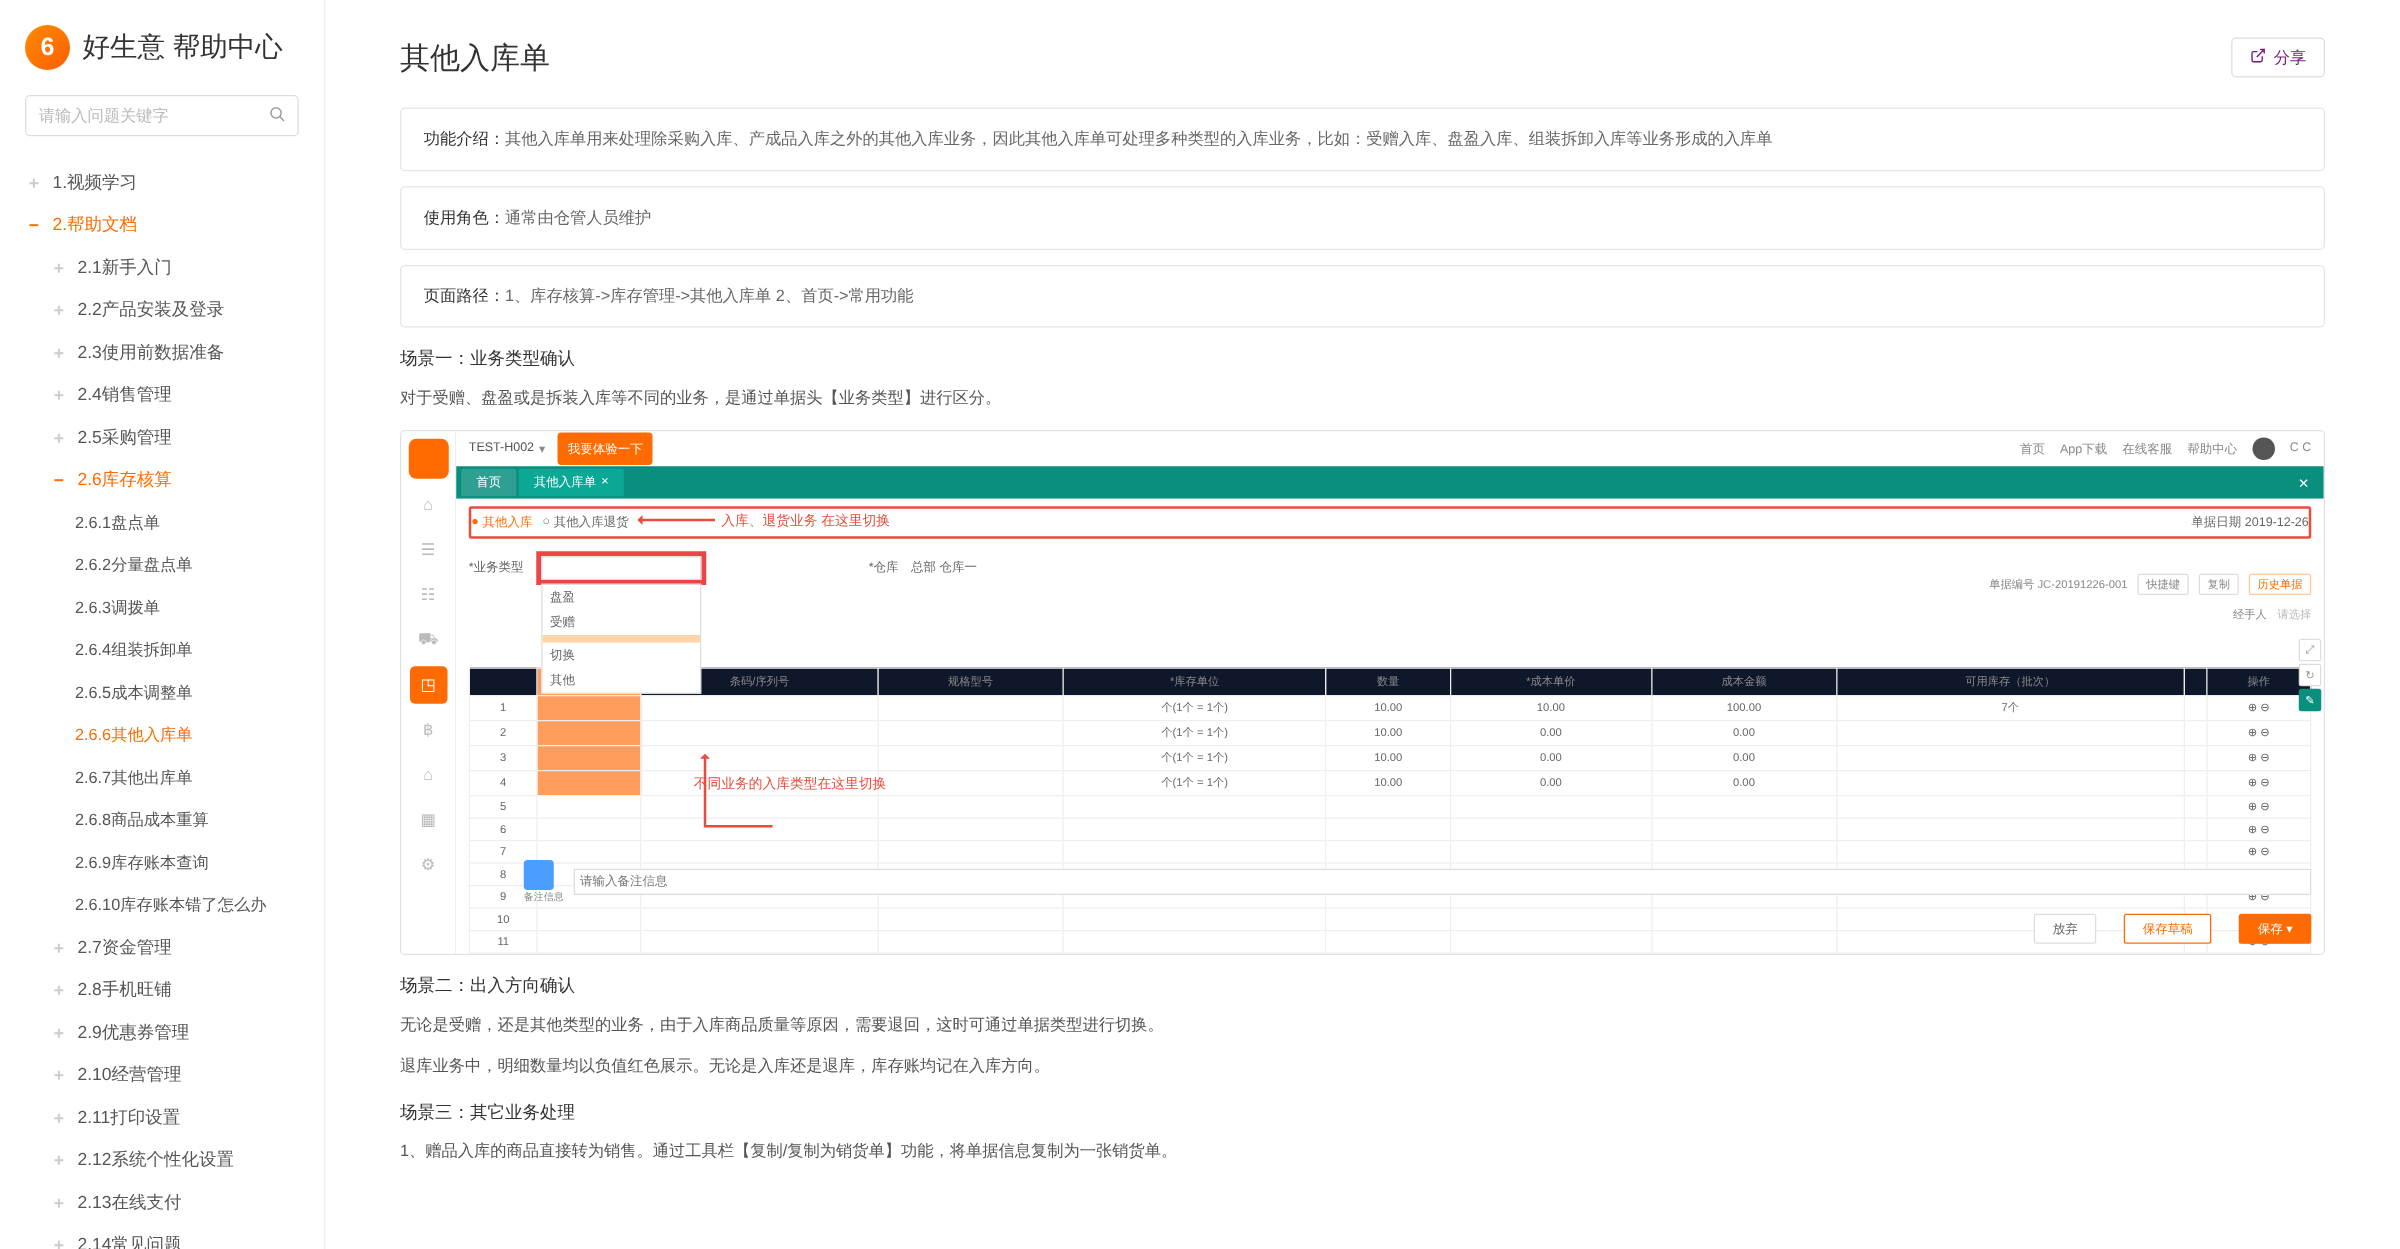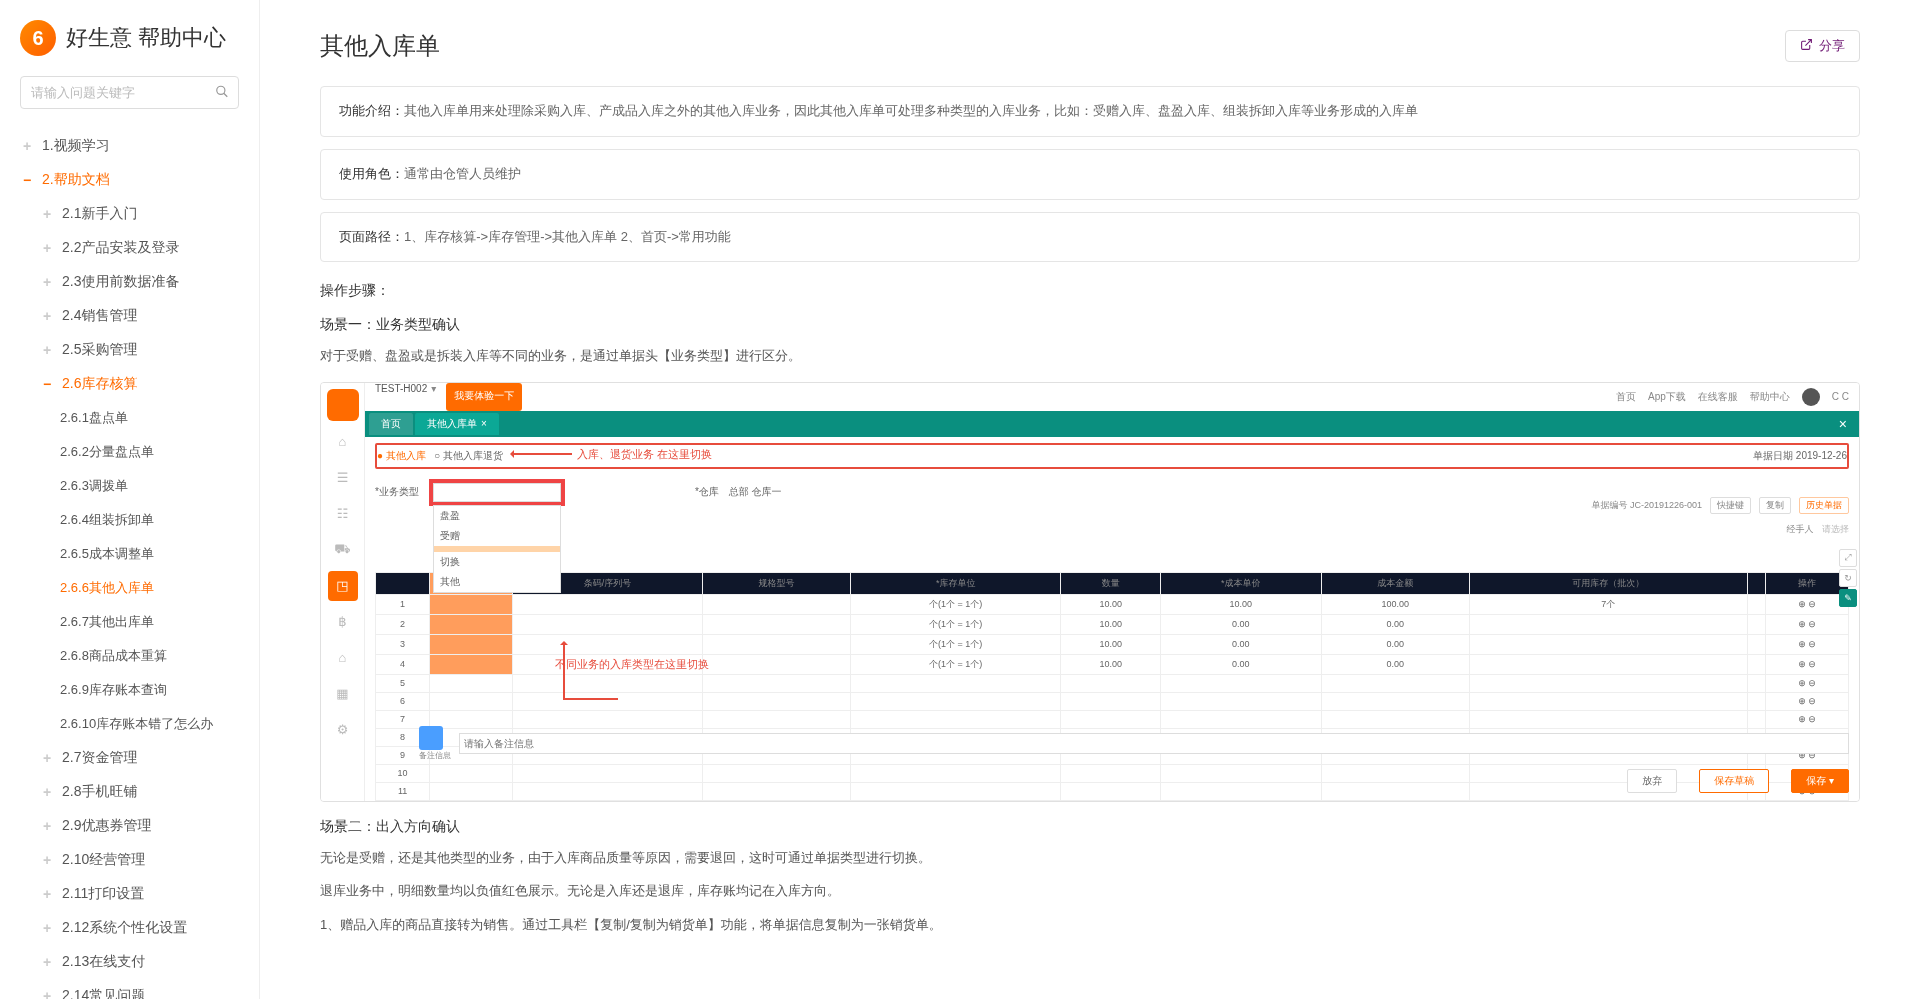--- a/index.html
+++ b/index.html
@@ -30,21 +30,21 @@
 .info-box{border:1px solid #e5e5e5;border-radius:4px;padding:14px 18px;margin-bottom:12px;font-size:13px;color:#666;line-height:1.6}
 .info-label{color:#333}
 .section-title{font-size:14px;color:#333;margin:20px 0 14px 0}
 .scene-title{font-size:14px;color:#333;font-weight:500;margin:16px 0 10px 0}
 .body-text{font-size:13px;color:#555;line-height:1.8;margin-bottom:10px}
 .screenshot{border:1px solid #e0e0e0;border-radius:4px;background:#fafafa;margin:14px 0;position:relative;height:420px;overflow:hidden}
 .ss-leftbar{position:absolute;left:0;top:0;bottom:0;width:44px;background:#fff;border-right:1px solid #eee}
 .ss-leftbar-logo{width:32px;height:32px;margin:6px auto;background:#ff6b00;border-radius:6px}
 .ss-leftbar-item{width:30px;height:30px;margin:6px auto;border-radius:4px;display:flex;align-items:center;justify-content:center;color:#bbb;font-size:13px}
 .ss-leftbar-item.active{background:#ff6b00;color:#fff}
-.ss-topbar{position:absolute;left:44px;right:0;top:0;height:28px;background:#fff;display:flex;padding:0 10px;font-size:10px;color:#888}
+.ss-topbar{position:absolute;left:44px;right:0;top:0;height:28px;background:#fff;display:flex;align-items:center;padding:0 10px;font-size:10px;color:#888}
 .ss-topbar-label{font-weight:500;color:#555}
 .ss-topbar-tag{background:#ff6b00;color:#fff;padding:6px 8px;border-radius:3px;margin-left:10px;font-size:10px}
 .ss-topbar-right{margin-left:auto;display:flex;gap:12px;align-items:center}
 .ss-avatar{width:18px;height:18px;border-radius:50%;background:#555}
 .ss-tabs{position:absolute;left:44px;right:0;top:28px;height:26px;background:#0a8f7f;display:flex;align-items:center;padding:0 4px}
 .ss-tab{padding:4px 12px;font-size:10px;color:#fff;background:rgba(255,255,255,0.15);border-radius:2px 2px 0 0;margin-right:2px;display:flex;align-items:center;gap:4px}
 .ss-tab.active{background:#0ca896}
 .ss-tab-close{cursor:pointer}
 .ss-tabs-close{margin-left:auto;color:#fff;padding:0 8px;cursor:pointer}
 .ss-body{position:absolute;left:44px;right:0;top:54px;bottom:0;background:#fff;padding:6px 10px}
@@ -218,21 +218,20 @@
     <div class="info-box">
       <span class="info-label">功能介绍：</span><span>其他入库单用来处理除采购入库、产成品入库之外的其他入库业务，因此其他入库单可处理多种类型的入库业务，比如：受赠入库、盘盈入库、组装拆卸入库等业务形成的入库单</span>
     </div>
     <div class="info-box">
       <span class="info-label">使用角色：</span><span>通常由仓管人员维护</span>
     </div>
     <div class="info-box">
       <span class="info-label">页面路径：</span><span>1、库存核算-&gt;库存管理-&gt;其他入库单 2、首页-&gt;常用功能</span>
     </div>
 
-    <div class="section-title">操作步骤：</div>
     <div class="scene-title">场景一：业务类型确认</div>
     <div class="body-text">对于受赠、盘盈或是拆装入库等不同的业务，是通过单据头【业务类型】进行区分。</div>
 
     <div class="screenshot">
       <div class="ss-leftbar">
         <div class="ss-leftbar-logo"></div>
         <div class="ss-leftbar-item">⌂</div>
         <div class="ss-leftbar-item">☰</div>
         <div class="ss-leftbar-item">☷</div>
         <div class="ss-leftbar-item">⛟</div>
@@ -489,15 +488,16 @@
           <button class="ss-action-btn">放弃</button>
           <button class="ss-action-btn orange-outline">保存草稿</button>
           <button class="ss-action-btn orange">保存 ▾</button>
         </div>
       </div>
     </div>
 
     <div class="scene-title">场景二：出入方向确认</div>
     <div class="body-text">无论是受赠，还是其他类型的业务，由于入库商品质量等原因，需要退回，这时可通过单据类型进行切换。</div>
     <div class="body-text">退库业务中，明细数量均以负值红色展示。无论是入库还是退库，库存账均记在入库方向。</div>
+    <div class="scene-title">场景三：其它业务处理</div>
     <div class="body-text">1、赠品入库的商品直接转为销售。通过工具栏【复制/复制为销货单】功能，将单据信息复制为一张销货单。</div>
   </main>
 </div>
 
 </body></html>

